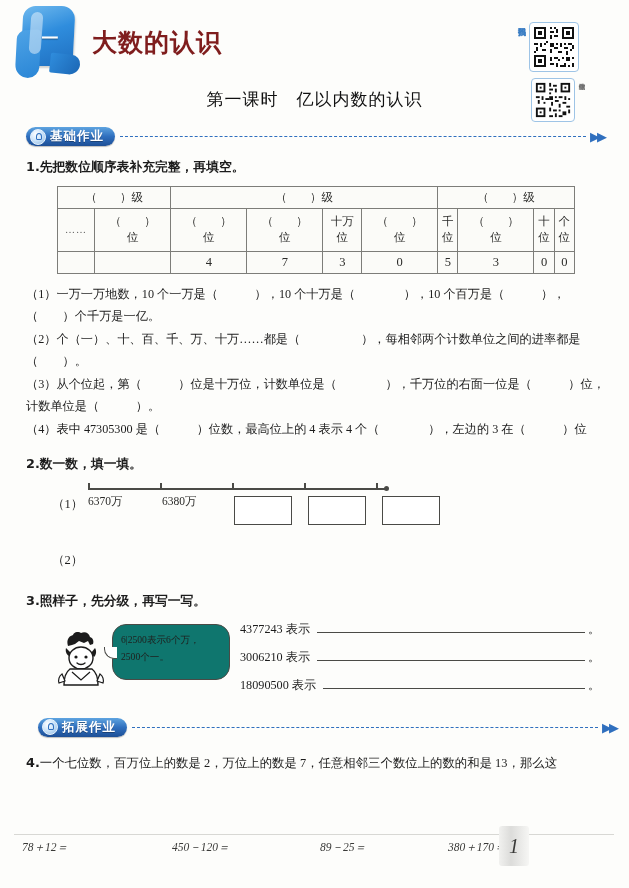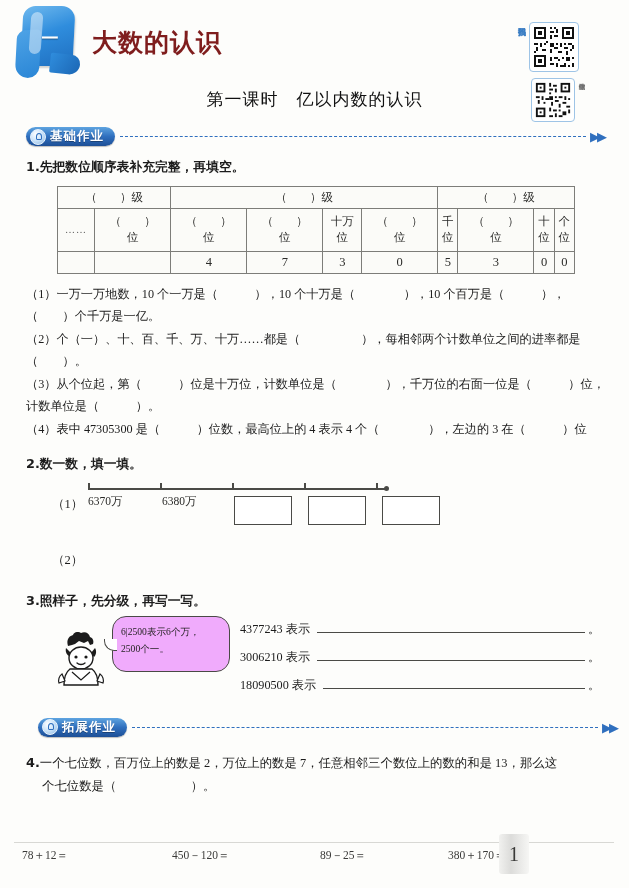--- a/index.html
+++ b/index.html
@@ -161,39 +161,39 @@
   }
   table.cells td{
     border:1.3px solid #4a4a46;width:74px;height:26px;text-align:center;
     font-size:11.8px;color:#1f1f1d;padding:0;
   }
 
   
   .q3wrap{margin:4px 0 0 26px;width:586px;position:relative;height:96px;}
   .mascot{position:absolute;left:28px;top:16px;width:56px;height:58px;}
   .bubble{
-    position:absolute;left:86px;top:0;width:118px;height:56px;
-    border:1.3px solid #4a4a46;border-radius:14px;background:#f0abfc;
+    position:absolute;left:86px;top:8px;width:118px;height:56px;
+    border:1.3px solid #4a4a46;border-radius:14px;background:#0f766e;
     box-sizing:border-box;padding:7px 5px 0 8px;
     font-size:9.6px;line-height:1.75;color:#1f1f1d;
   }
   .bubble:before{
     content:"";position:absolute;left:-9px;top:22px;width:12px;height:11px;
     background:#fff;border-left:1.3px solid #4a4a46;border-bottom:1.3px solid #4a4a46;
     border-radius:0 0 0 10px;
   }
   .ansrows{position:absolute;left:214px;top:2px;width:360px;}
   .ansrow{display:flex;align-items:baseline;height:28px;font-size:12.2px;}
   .ansnum{white-space:nowrap;margin-right:4px;}
   .ansline{flex:1;border-bottom:1.4px solid #4a4a46;height:14px;margin:0 3px;}
   .anspunc{font-size:12px;}
 
   
   .footer{
-    position:absolute;left:0;bottom:14px;width:547px;height:26px;
+    position:absolute;left:0;bottom:22px;width:547px;height:26px;font-style:italic;
   }
   .fline{
     position:absolute;left:14px;top:-6px;width:600px;height:1px;background:#d8d8d4;
   }
   .fitem{
     position:absolute;top:0;font-size:11.5px;color:#3a3a38;
     font-family:"Liberation Serif","DejaVu Serif",serif;
   }
   .pgnum{
     position:absolute;right:18px;top:-14px;width:30px;height:40px;
@@ -510,21 +510,20 @@
     <div class="badge">
       <span class="bulb"></span>
       <span class="badge-txt">拓展作业</span>
     </div>
     <div class="dashline"></div>
     <span class="chev">▶▶</span>
   </div>
 
   <div class="q sub" style="margin-top:14px;font-size:12.4px;">
     <p><span class="qnum">4.</span><span>一个七位数，百万位上的数是 2，万位上的数是 7，任意相邻三个数位上的数的和是 13，那么这</span></p>
-    <p style="margin-left:16px;">个七位数是（　　　　　　）。</p>
   </div>
 
   <div class="footer">
     <div class="fline"></div>
     <span class="fitem" style="left:22px;">78＋12＝</span>
     <span class="fitem" style="left:172px;">450－120＝</span>
     <span class="fitem" style="left:320px;">89－25＝</span>
     <span class="fitem" style="left:448px;">380＋170＝</span>
     <span class="pgnum">1</span>
   </div>

